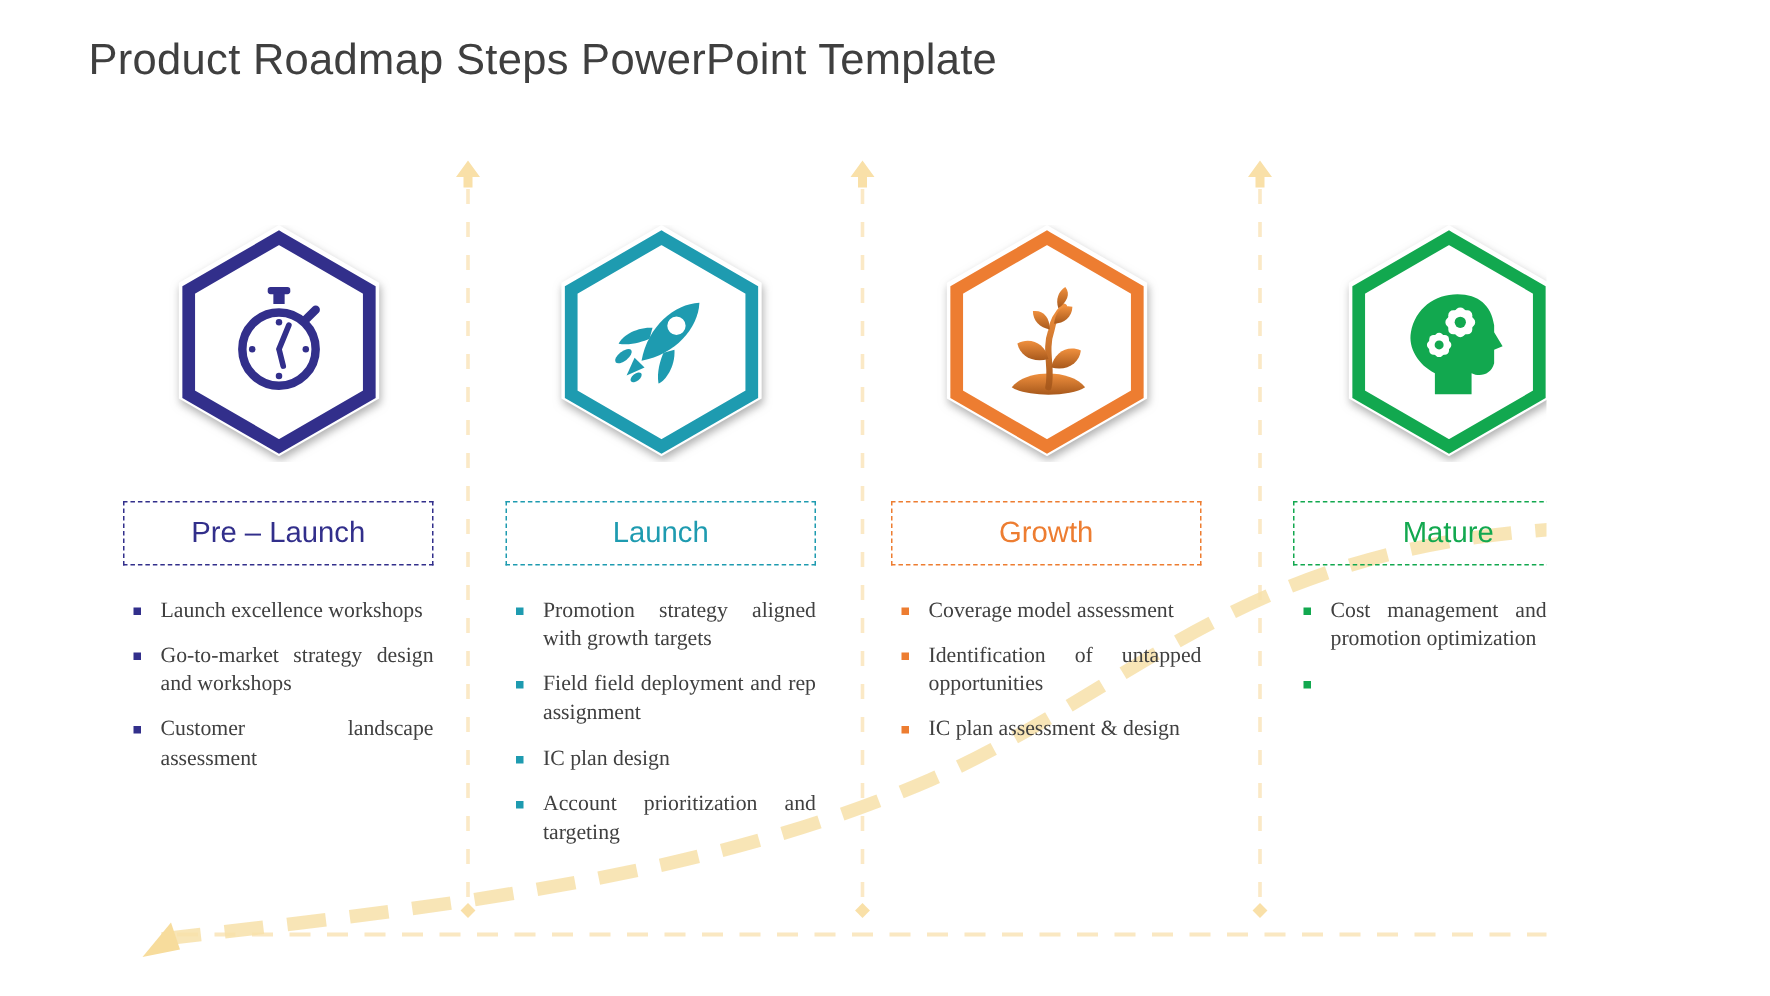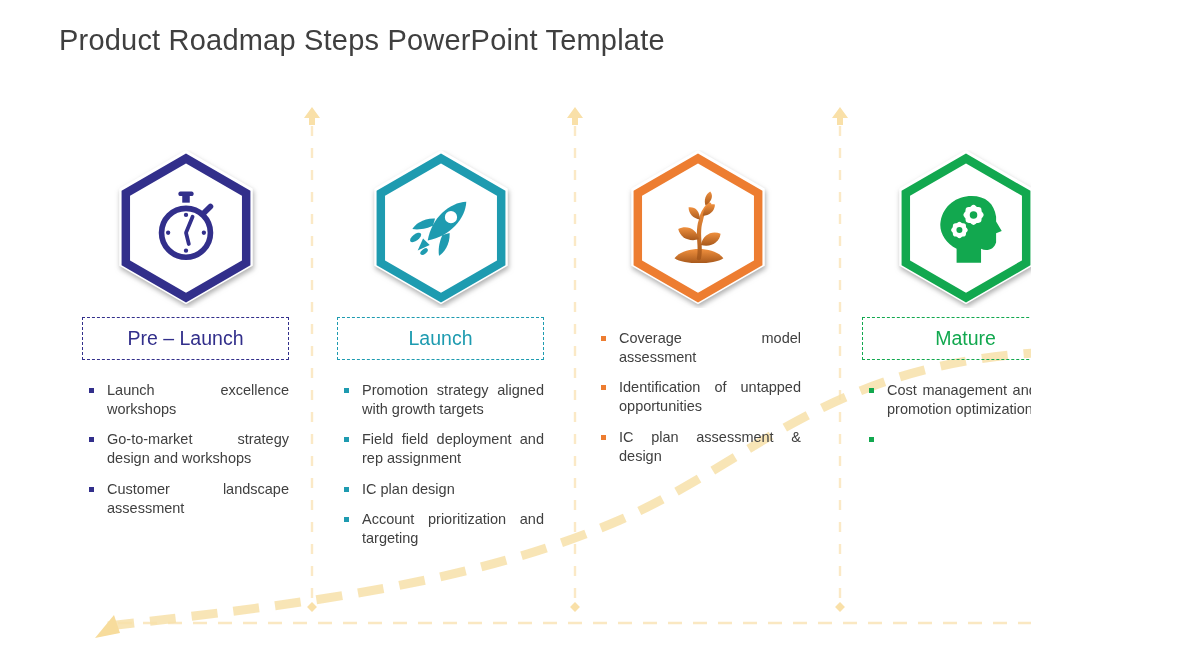--- a/index.html
+++ b/index.html
@@ -10,25 +10,25 @@
   .slide-title{
     position:absolute;left:59px;top:24px;margin:0;
     font-size:29px;font-weight:400;color:#3f3f3f;letter-spacing:.2px;
   }
   .deco{position:absolute;left:0;top:0;width:1180px;height:664px;pointer-events:none;}
   .column{position:absolute;top:150px;width:207px;--accent:#333;}
   .col-0{left:82px;} .col-1{left:337px;} .col-2{left:594px;} .col-3{left:862px;}
   .hex-wrap{width:160px;height:158px;margin:0 auto;}
   .hex-icon{color:var(--accent);display:block;}
   .header-box{
-    margin-top:9px;height:41px;border:1.5px dashed var(--accent);
+    margin-top:26px;height:41px;border:1.5px dashed var(--accent);
     display:flex;align-items:center;justify-content:center;
     font-size:19.5px;color:var(--accent);text-align:center;
   }
-  .bullets{margin:21px 0 0 0;padding:0;list-style:none;}
+  .bullets{margin:21px 0 0 0;padding:0;list-style:none;font-family:Liberation Serif, serif;}
   .bullet{display:flex;margin-bottom:11px;}
   .bullet .sq{flex:none;width:5px;height:5px;background:var(--accent);margin:7px 13px 0 7px;}
   .bullet .txt{flex:1;font-size:14.5px;line-height:1.32;color:#404040;text-align:justify;}
 </style>
 </head>
 <body>
 
 <div class="slide">
 
   <h1 class="slide-title">Product Roadmap Steps PowerPoint Template</h1>
@@ -149,20 +149,23 @@
           <path d="M14,72 C24,59 56,59 66,72 C56,79 24,79 14,72 Z" fill="url(#plantGrad)"></path>
           <path d="M40,72 C43,58 37,46 42,32 C43,25 46,20 51,15" fill="none" stroke="url(#plantGrad)" stroke-width="4.5" stroke-linecap="round"></path>
           <path d="M40,52 C29,55 20,50 18,41 C27,36 38,41 40,52 Z" fill="url(#plantGrad)"></path>
           <path d="M42,58 C53,61 62,55 63,46 C54,42 44,47 42,58 Z" fill="url(#plantGrad)"></path>
           <path d="M41,31 C34,30 29,25 29,18 C36,17 41,22 41,31 Z" fill="url(#plantGrad)"></path>
           <path d="M44,27 C51,27 57,22 57,15 C50,13 45,18 44,27 Z" fill="url(#plantGrad)"></path>
           <path d="M47,16 C45,10 47,4 52,1 C56,6 53,12 47,16 Z" fill="url(#plantGrad)"></path>
         </g>
       </svg>
     </div>
+    <div class="header-box">
+      <span>Growth</span>
+    </div>
     <ul class="bullets">
       <li class="bullet">
           <span class="sq"></span>
           <span class="txt">Coverage model assessment</span>
         </li>
       <li class="bullet">
           <span class="sq"></span>
           <span class="txt">Identification of untapped opportunities</span>
         </li>
       <li class="bullet">

